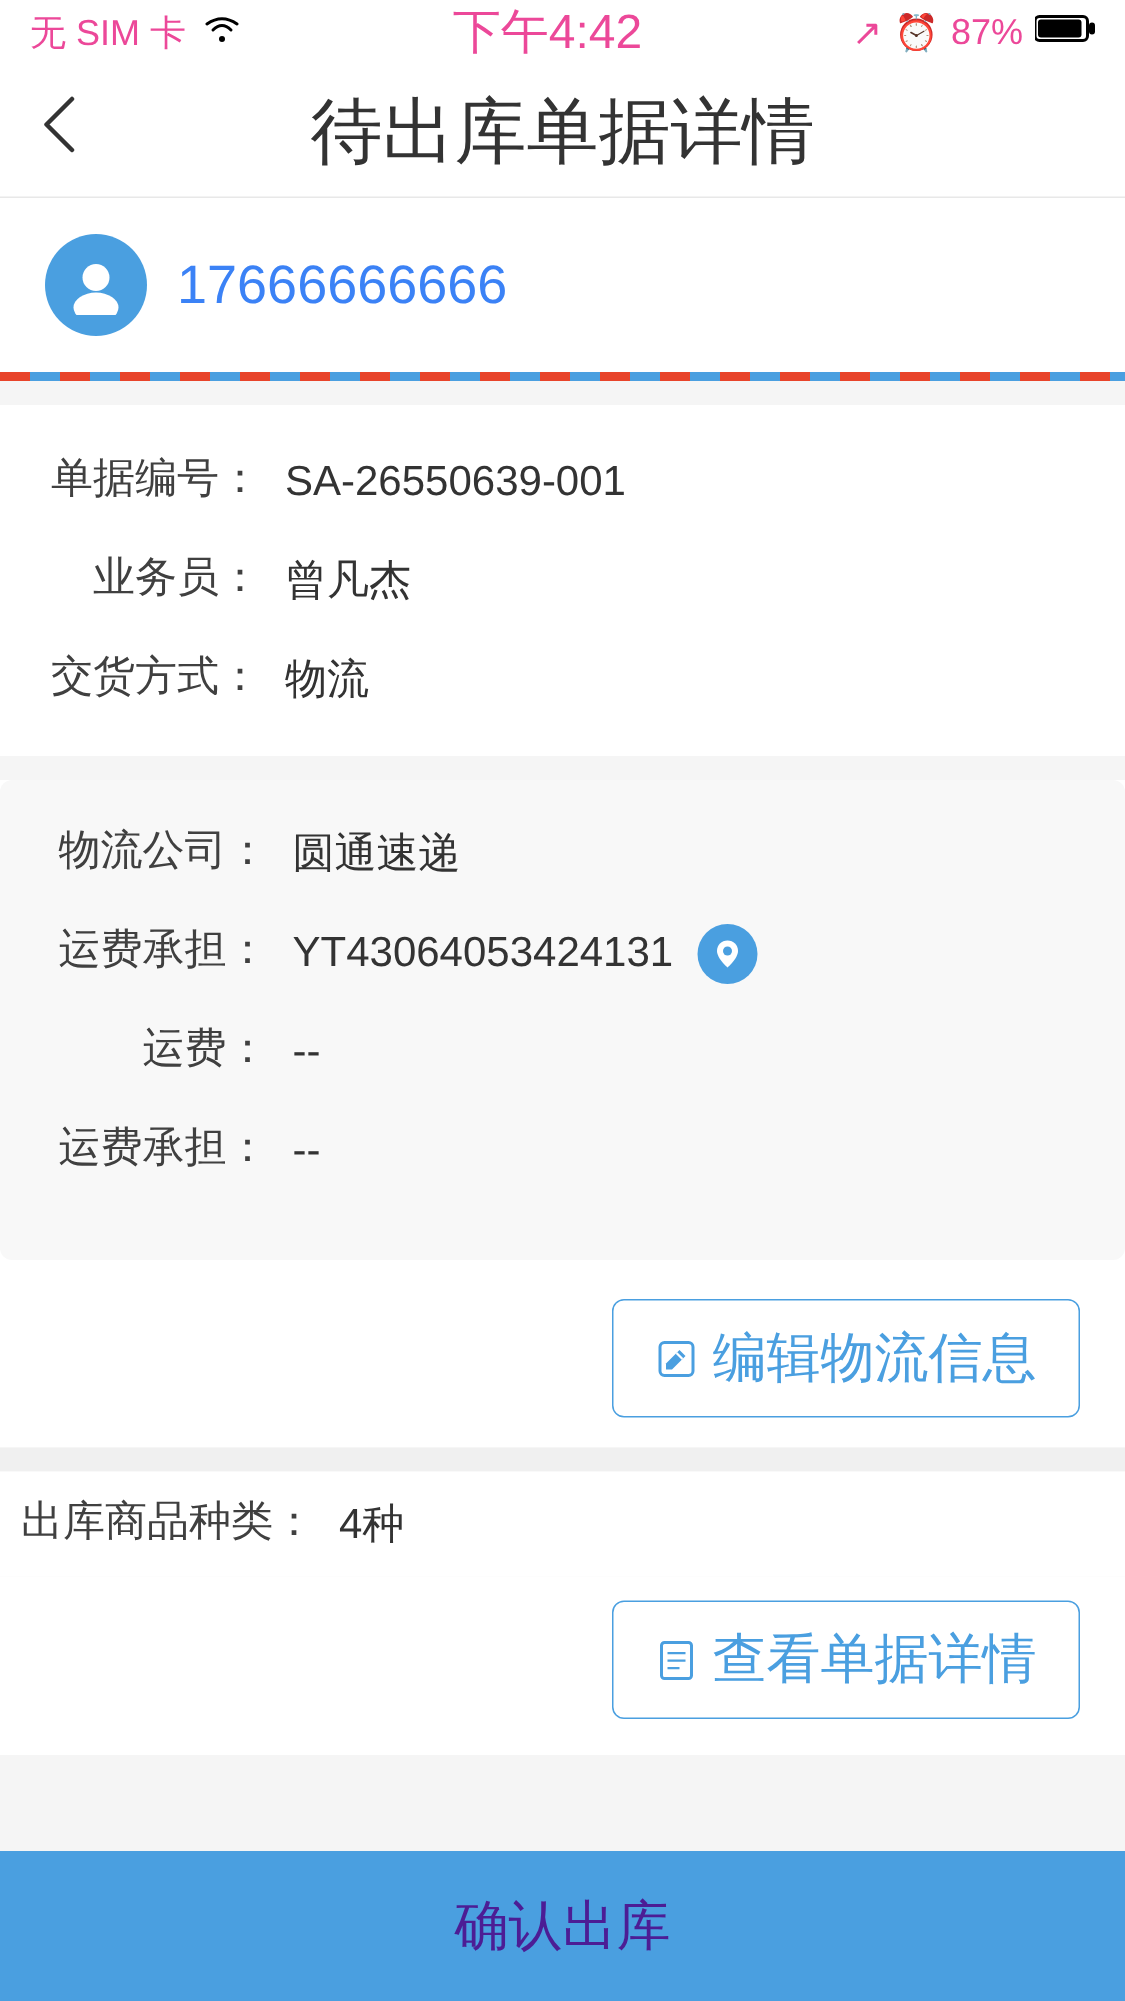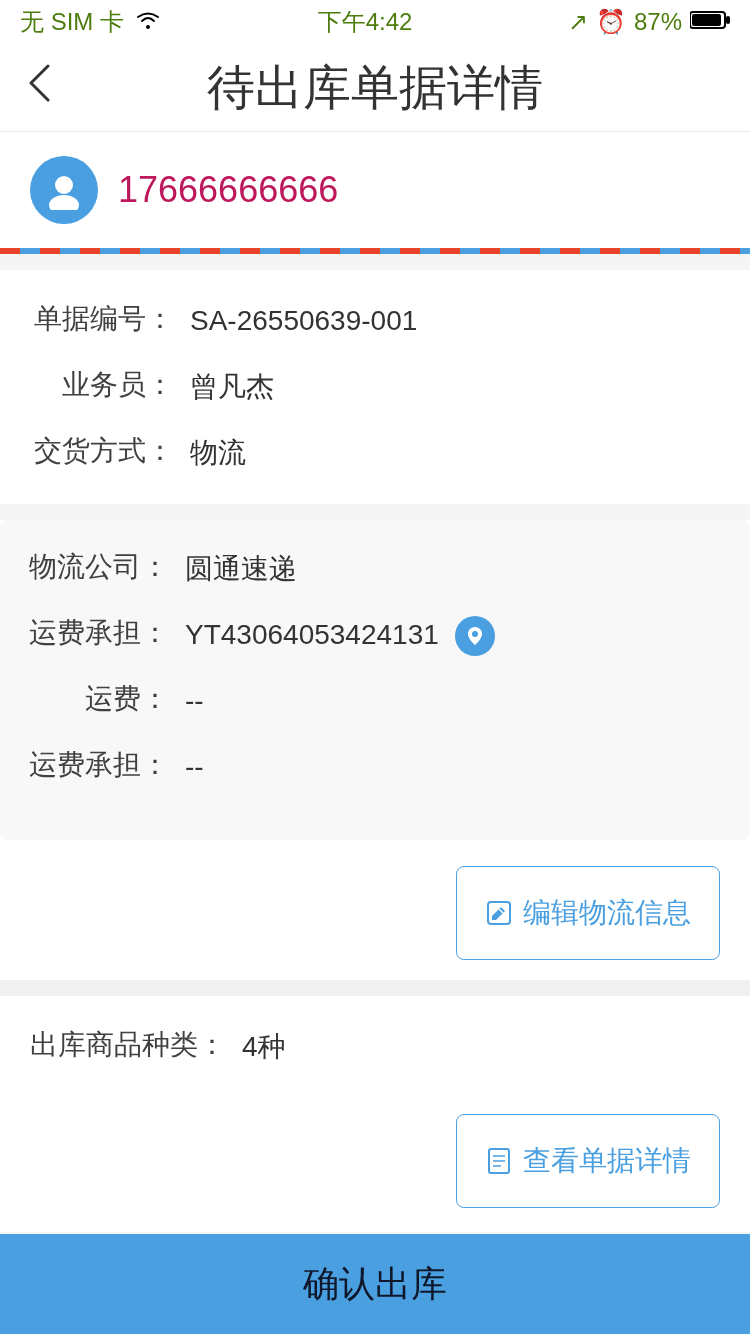--- a/index.html
+++ b/index.html
@@ -16,30 +16,30 @@
     
     .status-bar {
       width: 750px;
       height: 44px;
       background: #fff;
       display: flex;
       align-items: center;
       justify-content: space-between;
       padding: 0 20px;
       font-size: 24px;
-      color: #4d7c0f;
+      color: #ec4899;
       gap: 12px;
     }
     .status-bar-left {
       display: flex;
       align-items: center;
       gap: 10px;
     }
     .status-bar-center {
-      font-size: 24px;
+      font-size: 32px;
       font-weight: 500;
     }
     .status-bar-right {
       display: flex;
       align-items: center;
       gap: 8px;
       font-size: 24px;
     }
 
     
@@ -80,21 +80,21 @@
       height: 68px;
       border-radius: 50%;
       background: #4a9fe0;
       display: flex;
       align-items: center;
       justify-content: center;
     }
     .customer-name {
       font-size: 36px;
       font-weight: 500;
-      color: #be185d;
+      color: #3b82f6;
     }
 
     
     .dashed-divider {
       width: 100%;
       height: 6px;
       background: repeating-linear-gradient(
         90deg,
         #e8442a 0px, #e8442a 20px,
         #4a9fe0 20px, #4a9fe0 40px
@@ -130,21 +130,21 @@
       font-size: 28px;
       flex: 1;
       line-height: 1.5;
     }
 
     
     .logistics-card {
       background: #f8f8f8;
       border-radius: 8px;
       margin: 16px 0;
-      padding: 28px 25px;
+      padding: 28px 35px;
     }
 
     
     .tracking-row {
       display: flex;
       align-items: flex-end;
       gap: 16px;
     }
     .location-icon {
       width: 40px;
@@ -163,40 +163,40 @@
     .edit-btn {
       display: flex;
       align-items: center;
       justify-content: flex-end;
       padding: 10px 30px 20px;
       background: #fff;
     }
     .btn-outline {
       border: 1px solid #4a9fe0;
       border-radius: 8px;
-      padding: 27px 28px;
+      padding: 14px 28px;
       color: #4a9fe0;
-      font-size: 28px;
+      font-size: 36px;
       display: flex;
       align-items: center;
       gap: 10px;
       background: transparent;
       cursor: pointer;
     }
 
     
     .separator {
       height: 16px;
       background: #f0f0f0;
     }
 
     
     .goods-section {
       background: #fff;
-      padding: 30px;
+      padding: 14px;
     }
 
     
     .view-detail-btn {
       display: flex;
       align-items: center;
       justify-content: flex-end;
       padding: 16px 30px 24px;
       background: #fff;
     }
@@ -208,21 +208,21 @@
       left: 0;
       width: 750px;
       background: #4a9fe0;
       height: 100px;
       display: flex;
       align-items: center;
       justify-content: center;
       cursor: pointer;
     }
     .confirm-btn-text {
-      color: #0f172a;
+      color: #4c1d95;
       font-size: 36px;
       font-weight: 500;
     }
 
     .main-content {
       padding-bottom: 100px;
     }
   </style>
 </head>
 <body>

